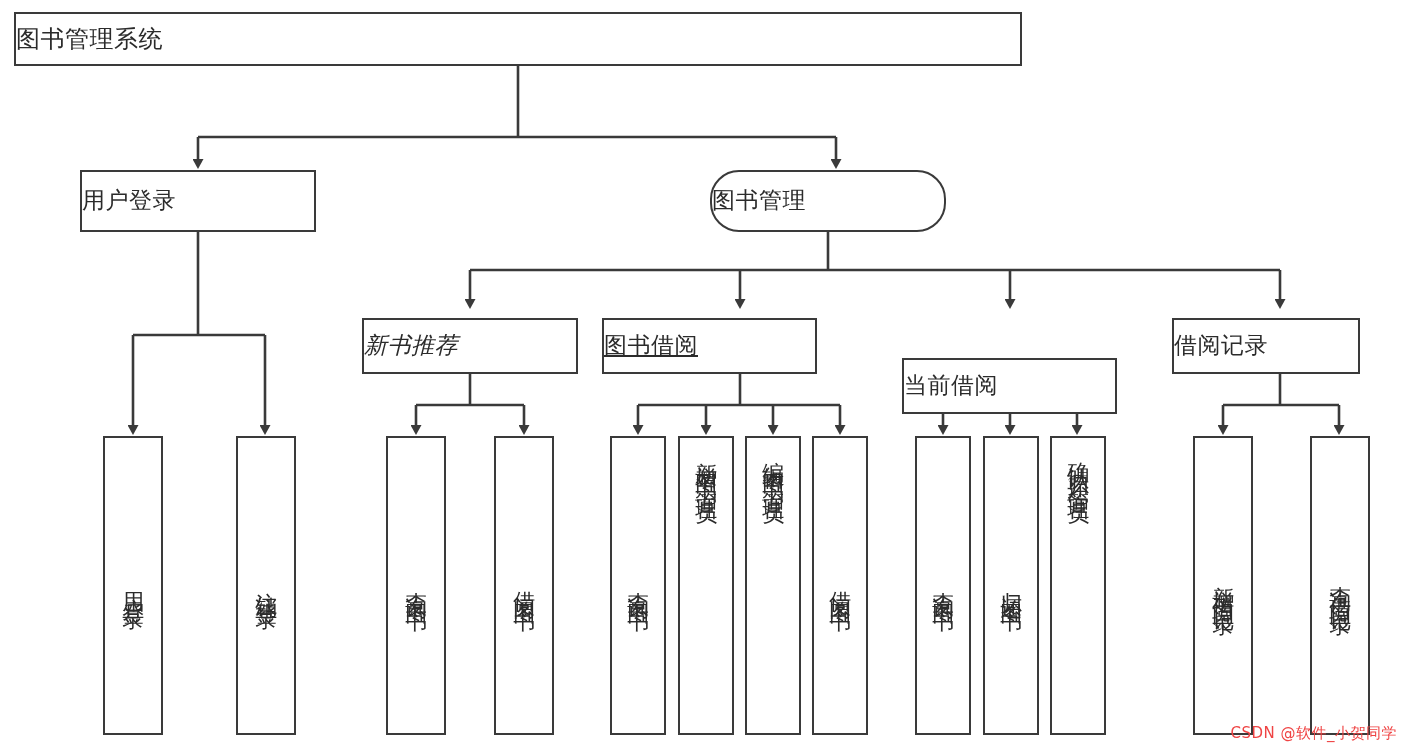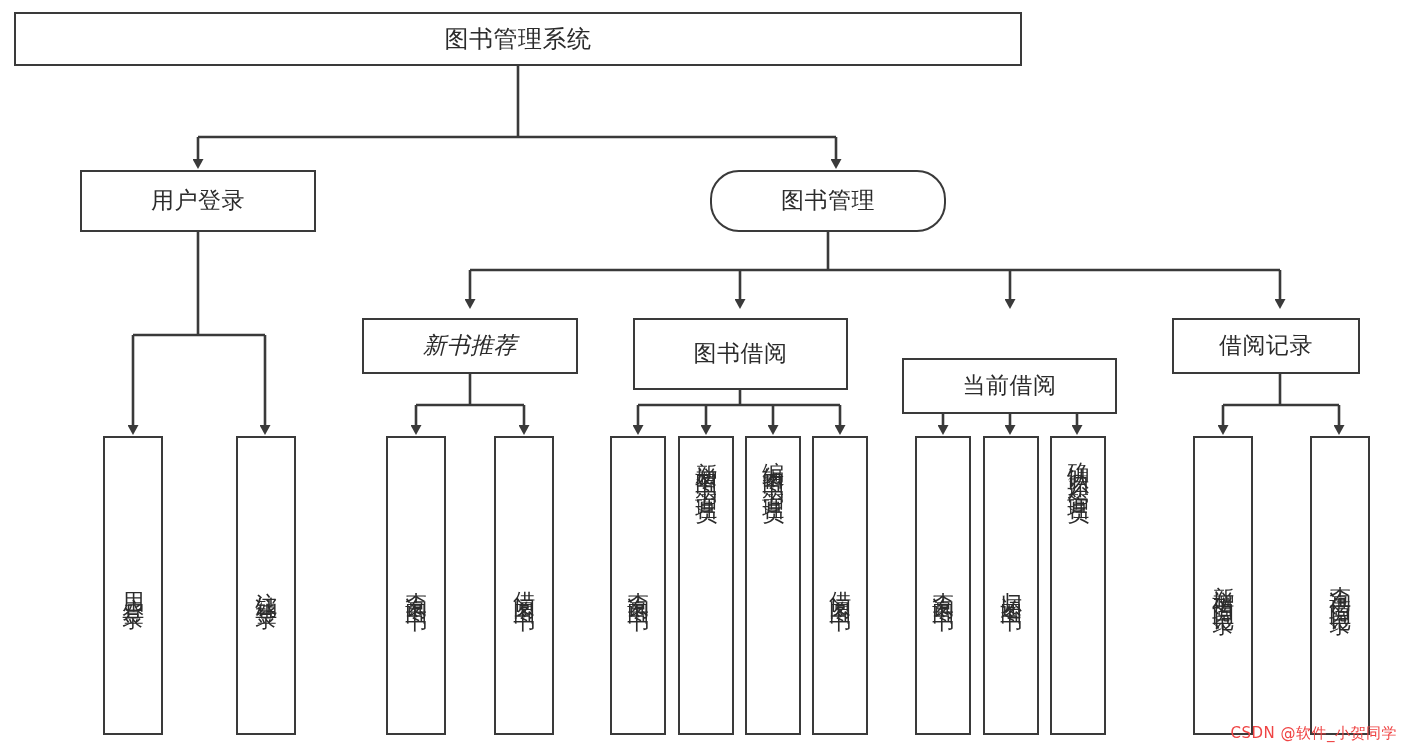--- a/index.html
+++ b/index.html
@@ -25,21 +25,20 @@
     height: 747px;
     pointer-events: none;
   }
   .node {
     position: absolute;
     box-sizing: border-box;
     background: #ffffff;
     border: 2px solid #3a3a3a;
     display: flex;
     align-items: center;
-    justify-content: center;
     color: #2b2b2b;
   }
   .node .label {
     display: block;
     text-align: center;
     line-height: 1.18;
     letter-spacing: 0.5px;
   }
   
   .node.h .label {
@@ -136,21 +135,21 @@
   <div class="node h" style="left:80px; top:170px; width:236px; height:62px;">
     <span class="label">用户登录</span>
   </div>
   <div class="node h" style="left:710px; top:170px; width:236px; height:62px;border-radius:29px;">
     <span class="label">图书管理</span>
   </div>
 
   <div class="node h" style="left:362px; top:318px; width:216px; height:56px;font-style:italic;">
     <span class="label">新书推荐</span>
   </div>
-  <div class="node h" style="left:633px; top:318px; width:215px; height:72px;">
+  <div class="node h" style="left:602px; top:318px; width:215px; height:56px;text-decoration:underline;">
     <span class="label">图书借阅</span>
   </div>
   <div class="node h" style="left:902px; top:318px; width:215px; height:56px;margin-top:40px;">
     <span class="label">当前借阅</span>
   </div>
   <div class="node h" style="left:1172px; top:318px; width:188px; height:56px;">
     <span class="label">借阅记录</span>
   </div>
 
   <div class="node v mid-text" style="left:103px; top:436px; width:60px; height:299px;">

